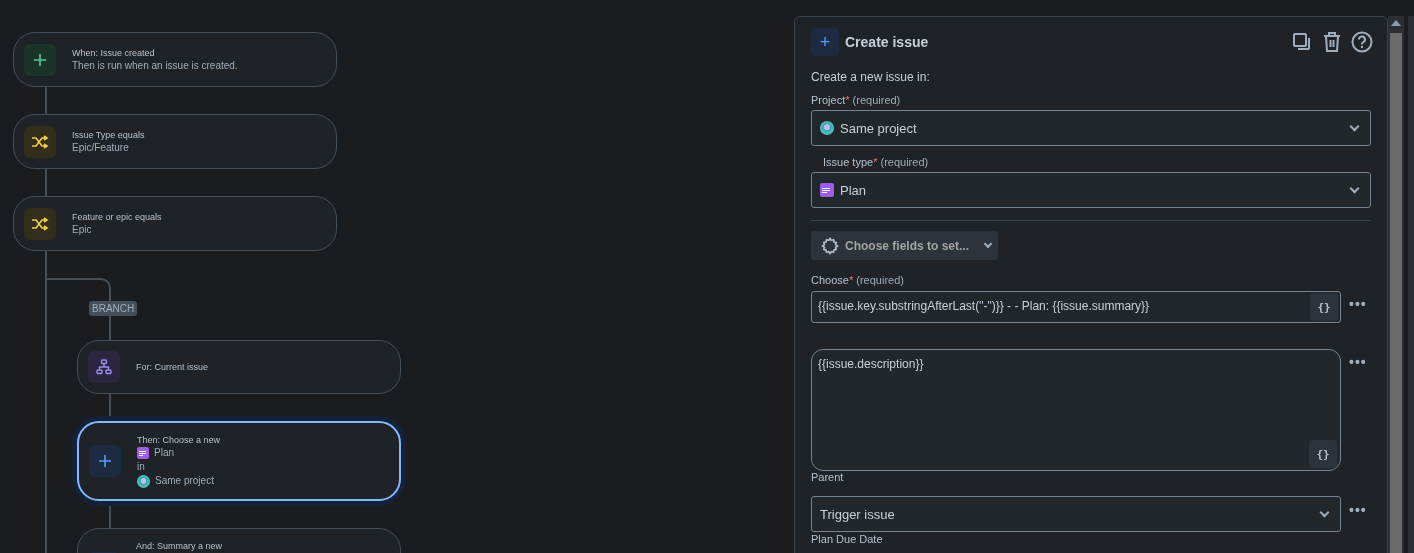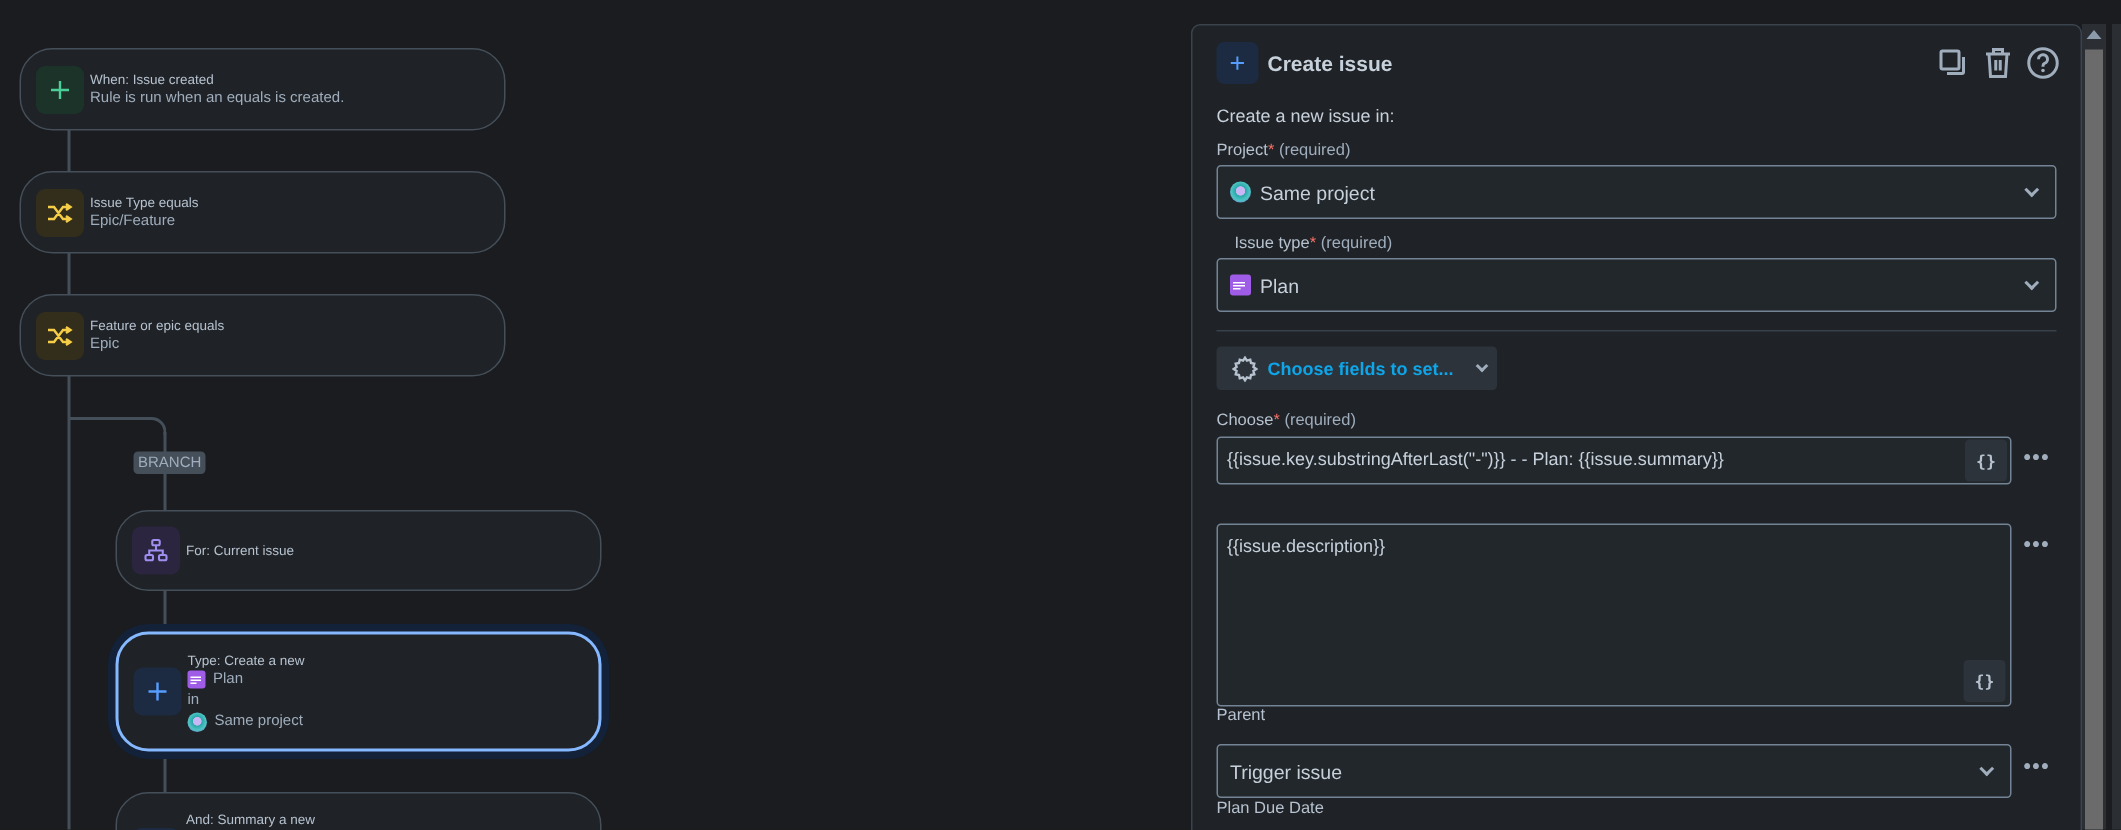--- a/index.html
+++ b/index.html
@@ -2,21 +2,21 @@
 <html><head>
 <meta charset="utf-8">
 <style>
   * { box-sizing: border-box; margin: 0; padding: 0; }
   html, body { width: 1414px; height: 553px; overflow: hidden; background: #1a1c1f; font-family: "Liberation Sans", sans-serif; color: #c7d1db; }
   .canvas { position: absolute; left: 0; top: 0; width: 790px; height: 553px; }
   .vline { position: absolute; background: #454f59; width: 2px; }
   .node { position: absolute; background: #1f2226; border: 1px solid #454f59; border-radius: 22px; display: flex; align-items: center; padding-left: 10px; }
   .node.selected { border: 2px solid #85b8ff; box-shadow: 0 0 0 5px #132238; }
   .node-icon { width: 32px; height: 32px; border-radius: 6px; display: flex; align-items: center; justify-content: center; flex-shrink: 0; }
-  .node-text { margin-left: 4px; display: flex; flex-direction: column; }
+  .node-text { margin-left: 16px; display: flex; flex-direction: column; }
   .node-title { font-size: 9px; color: #b6c2cf; line-height: 12px; }
   .node-sub { font-size: 10px; color: #9fadbc; line-height: 14px; }
   .badge-branch { position: absolute; left: 89px; top: 301px; background: #454f59; color: #9fadbc; font-size: 10px; padding: 2px 3px; border-radius: 3px; }
   .inline-chip { display: flex; align-items: center; gap: 5px; font-size: 10px; color: #9fadbc; line-height: 14px; }
   .plan-ico { width: 12px; height: 12px; background: #9f5ce6; border-radius: 2px; display: inline-flex; flex-direction: column; justify-content: center; padding-left: 2px; gap: 1px; }
   .plan-ico i { display: block; height: 1px; background: #fff; }
   .proj-ico { width: 13px; height: 13px; border-radius: 50%; background: radial-gradient(circle at 50% 45%, #c9b6f5 28%, #2aa7a8 32%, #4ec4c4 60%, #7d5fd6 100%); display: inline-block; }
 
   .panel { position: absolute; left: 794px; top: 16px; width: 594px; height: 540px; background: #1f2226; border: 1px solid #3b434c; border-radius: 6px 6px 0 0; }
   .scroll-track { position: absolute; left: 1388px; top: 16px; width: 16px; height: 537px; background: #2b2f33; }
@@ -28,21 +28,21 @@
   .ph-icon { width: 28px; height: 28px; background: #1c2b41; border-radius: 5px; display: flex; align-items: center; justify-content: center; color: #579dff; font-size: 18px; }
   .ph-title { margin-left: 6px; font-size: 14px; font-weight: bold; color: #c7d1db; }
   .ph-actions { position: absolute; right: 14px; top: 14px; display: flex; gap: 8px; align-items: center; }
   .ph-actions span { width: 22px; height: 22px; display: flex; align-items: center; justify-content: center; }
   .lbl { position: absolute; left: 16px; font-size: 11px; color: #b6c2cf; }
   .lbl .req { color: #f87168; }
   .lbl .reqt { color: #9fadbc; }
   .select { position: absolute; left: 16px; width: 560px; height: 36px; background: #22272b; border: 1px solid #738496; border-radius: 3px; display: flex; align-items: center; padding-left: 8px; font-size: 13px; color: #c7d1db; gap: 6px; }
   .chev { position: absolute; right: 12px; top: 12px; width: 7px; height: 7px; border-right: 2px solid #9fadbc; border-bottom: 2px solid #9fadbc; transform: rotate(45deg); }
   .divider { position: absolute; left: 16px; top: 203px; width: 560px; height: 1px; background: #38414a; }
-  .choose-btn { position: absolute; left: 16px; top: 214px; width: 187px; height: 29px; background: #2c333a; border-radius: 3px; display: flex; align-items: center; padding-left: 10px; gap: 6px; font-size: 12px; font-weight: bold; color: #0ea5e9; }
+  .choose-btn { position: absolute; left: 16px; top: 214px; width: 187px; height: 29px; background: #2c333a; border-radius: 3px; display: flex; align-items: center; padding-left: 10px; gap: 6px; font-size: 12px; font-weight: bold; color: #a3a3a3; }
   .choose-btn .chev-s { width: 6px; height: 6px; border-right: 2px solid #9fadbc; border-bottom: 2px solid #9fadbc; transform: rotate(45deg); margin-left: 10px; margin-top: -3px; }
   .tinput { position: absolute; left: 16px; width: 530px; background: #22272b; border: 1px solid #738496; border-radius: 3px; font-size: 12px; color: #c7d1db; padding: 7px 6px; }
   .smart-btn { position: absolute; width: 28px; height: 28px; background: #2c333a; border-radius: 3px; display: flex; align-items: center; justify-content: center; font-family: "DejaVu Sans Mono", monospace; font-size: 11px; color: #b6c2cf; font-weight: bold; }
   .more { position: absolute; left: 554px; font-size: 14px; color: #9fadbc; letter-spacing: 1px; font-weight: bold; }
 </style>
 </head>
 <body>
 
 <div class="canvas">
   <div class="vline" style="left:45px; top:86px; height:467px;"></div>
@@ -52,21 +52,21 @@
   <div style="position:absolute; left:45px; top:278px; width:66px; height:12px; border-top:2px solid #454f59; border-right:2px solid #454f59; border-radius:0 10px 0 0;"></div>
 
   <div class="node" style="left:13px; top:32px; width:324px; height:55px;">
     <div class="node-icon" style="background:#1c3329;">
       <svg width="14" height="14" viewBox="0 0 14 14">
           <path d="M7 1v12M1 7h12" stroke="#4bce97" stroke-width="1.6"></path>
         </svg>
     </div>
     <div class="node-text">
       <span class="node-title">When: Issue created</span>
-      <span class="node-sub">Rule is run when an equals is created.</span>
+      <span class="node-sub">Then is run when an issue is created.</span>
     </div>
   </div>
 
   <div class="node" style="left:13px; top:114px; width:324px; height:55px;">
     <div class="node-icon" style="background:#332e1b;">
       <svg width="18" height="14" viewBox="0 0 18 14">
           <path d="M1 3h4l6 8h5M1 11h4l6-8h5M13 1l3 2-3 2M13 9l3 2-3 2" stroke="#f5cd47" stroke-width="1.6" fill="none"></path>
         </svg>
     </div>
     <div class="node-text">
@@ -103,21 +103,21 @@
     </div>
   </div>
 
   <div class="node selected" style="left:77px; top:421px; width:324px; height:80px;">
     <div class="node-icon" style="background:#1c2b41;">
       <svg width="14" height="14" viewBox="0 0 14 14">
           <path d="M7 1v12M1 7h12" stroke="#579dff" stroke-width="1.6"></path>
         </svg>
     </div>
     <div class="node-text">
-      <span class="node-title">Type: Create a new</span>
+      <span class="node-title">Then: Choose a new</span>
       <span class="inline-chip">
         <span class="plan-ico">
             <i style="width:7px"></i>
             <i style="width:7px"></i>
             <i style="width:4px"></i>
           </span>
         <span>Plan</span>
       </span>
       <span class="node-sub">in</span>
       <span class="inline-chip">
@@ -193,21 +193,21 @@
   </div>
 
   <span class="lbl" style="top:257px;"><span>Choose</span><span class="req">*</span> <span class="reqt">(required)</span></span>
   <div class="tinput" style="top:274px; height:32px;">
     <span>{{issue.key.substringAfterLast("-")}} - - Plan: {{issue.summary}}</span>
   </div>
   <div class="smart-btn" style="left:515px; top:276px;">{}</div>
   <span class="more" style="top:279px;">•••</span>
 
   <span class="lbl" style="top:315px;margin-top:23px;">Description</span>
-  <div class="tinput" style="top:332px; height:122px;">
+  <div class="tinput" style="top:332px; height:122px;border-radius:12px;">
     <span>{{issue.description}}</span>
   </div>
   <div class="smart-btn" style="left:514px; top:423px;">{}</div>
   <span class="more" style="top:337px;">•••</span>
 
   <span class="lbl" style="top:454px;">Parent</span>
   <div class="select" style="top:479px; width:530px;">
     <span>Trigger issue</span>
     <span class="chev"></span>
   </div>

